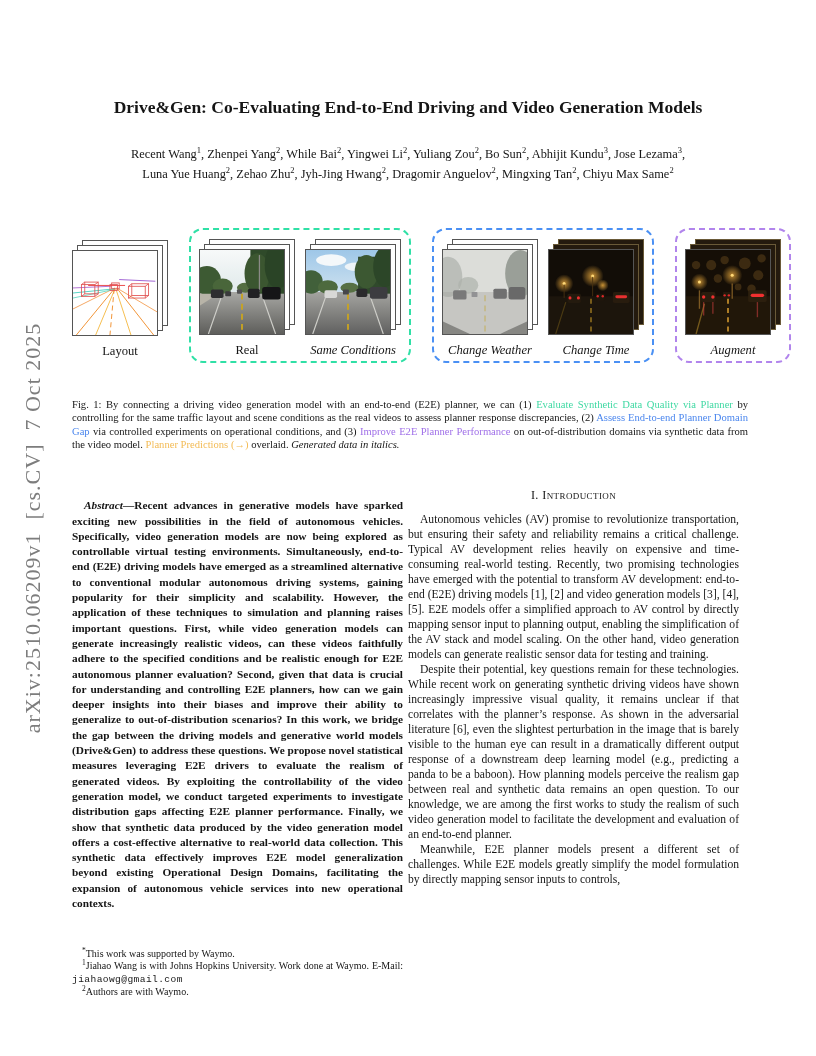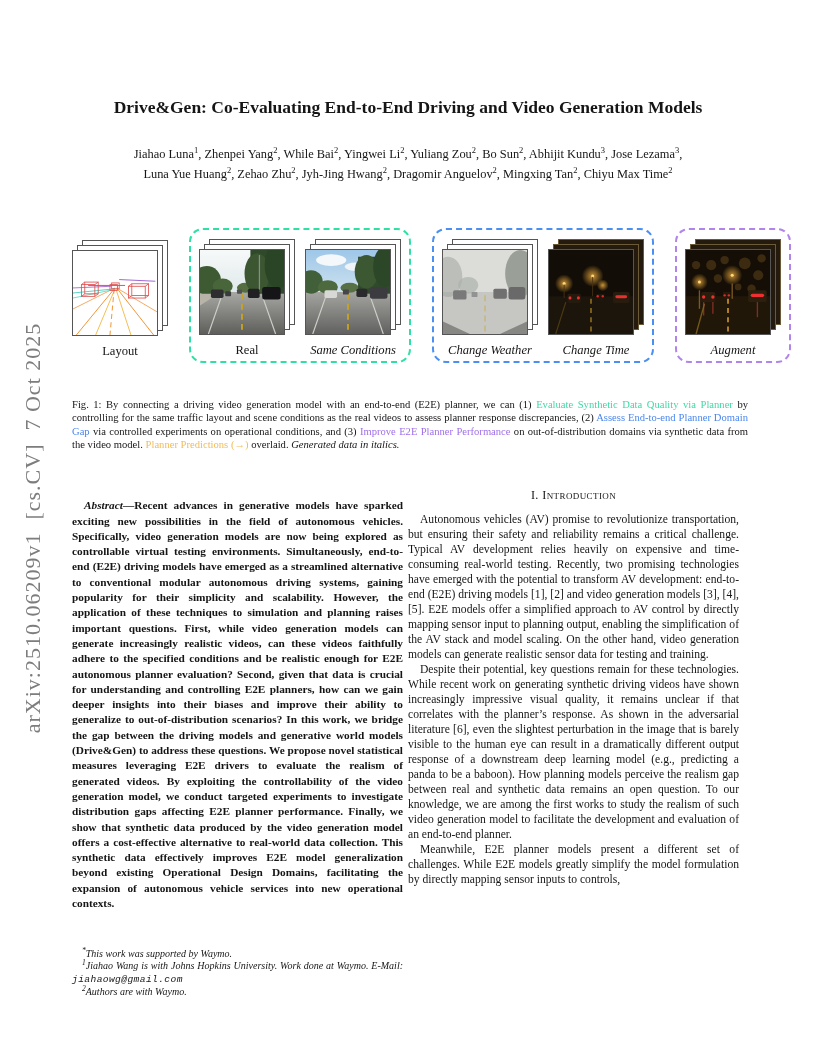--- a/index.html
+++ b/index.html
@@ -39,41 +39,41 @@
   .caption{position:absolute;top:398px;left:72px;width:676px;font-size:10.6px;
            line-height:13.4px;text-align:justify;}
 
   
   .columns{position:absolute;top:487px;left:72px;width:676px;display:flex;gap:5px;}
   .col{width:331px;box-sizing:border-box;}
   .col-left{display:flex;flex-direction:column;height:512px;}
   .abstract{font-weight:bold;font-size:11.3px;line-height:15.3px;text-align:justify;text-indent:12px;}
   .abstract .abstract-lead{font-style:italic;}
   .footnotes{margin-top:auto;font-size:10px;line-height:12.6px;text-align:justify;}
-  .footnote{text-indent:10px;font-style:italic;}
+  .footnote{text-indent:10px;}
   .footnote sup{font-size:7.5px;line-height:0;}
   .mono{font-family:"Liberation Mono","DejaVu Sans Mono",monospace;font-size:9.6px;letter-spacing:.4px;}
 
   .section-heading{text-align:center;font-variant:small-caps;font-size:12.2px;
                    letter-spacing:.4px;margin:1px 0 9px 0;font-weight:normal;}
   .body-par{margin:0;text-indent:12px;font-size:11.6px;line-height:15px;text-align:justify;}
 </style>
 </head>
 <body>
 
 <div class="page">
 
   <div class="arxiv-strip">
     <span class="arxiv-text">arXiv:2510.06209v1  [cs.CV]  7 Oct 2025</span>
   </div>
 
   <div class="title">Drive&amp;Gen: Co-Evaluating End-to-End Driving and Video Generation Models</div>
   <div class="authors">
-      <div><span>Jiahao Luna</span><sup>1</sup>, <span>Zhenpei Yang</span><sup>2</sup>, <span>While Bai</span><sup>2</sup>, <span>Yingwei Li</span><sup>2</sup>, <span>Yuliang Zou</span><sup>2</sup>, <span>Bo Sun</span><sup>2</sup>, <span>Abhijit Kundu</span><sup>3</sup>, <span>Jose Lezama</span><sup>3</sup>,</div>
-      <div><span>Luna Yue Huang</span><sup>2</sup>, <span>Zehao Zhu</span><sup>2</sup>, <span>Jyh-Jing Hwang</span><sup>2</sup>, <span>Dragomir Anguelov</span><sup>2</sup>, <span>Mingxing Tan</span><sup>2</sup>, <span>Chiyu Max Time</span><sup>2</sup></div>
+      <div><span>Recent Wang</span><sup>1</sup>, <span>Zhenpei Yang</span><sup>2</sup>, <span>While Bai</span><sup>2</sup>, <span>Yingwei Li</span><sup>2</sup>, <span>Yuliang Zou</span><sup>2</sup>, <span>Bo Sun</span><sup>2</sup>, <span>Abhijit Kundu</span><sup>3</sup>, <span>Jose Lezama</span><sup>3</sup>,</div>
+      <div><span>Luna Yue Huang</span><sup>2</sup>, <span>Zehao Zhu</span><sup>2</sup>, <span>Jyh-Jing Hwang</span><sup>2</sup>, <span>Dragomir Anguelov</span><sup>2</sup>, <span>Mingxing Tan</span><sup>2</sup>, <span>Chiyu Max Same</span><sup>2</sup></div>
     </div>
 
   <div class="figure-row">
 
     <div class="panel no-group">
       <div class="stack">
         <div class="card back"></div>
         <div class="card mid"></div>
         <div class="card front">
           <svg viewBox="0 0 100 100">

